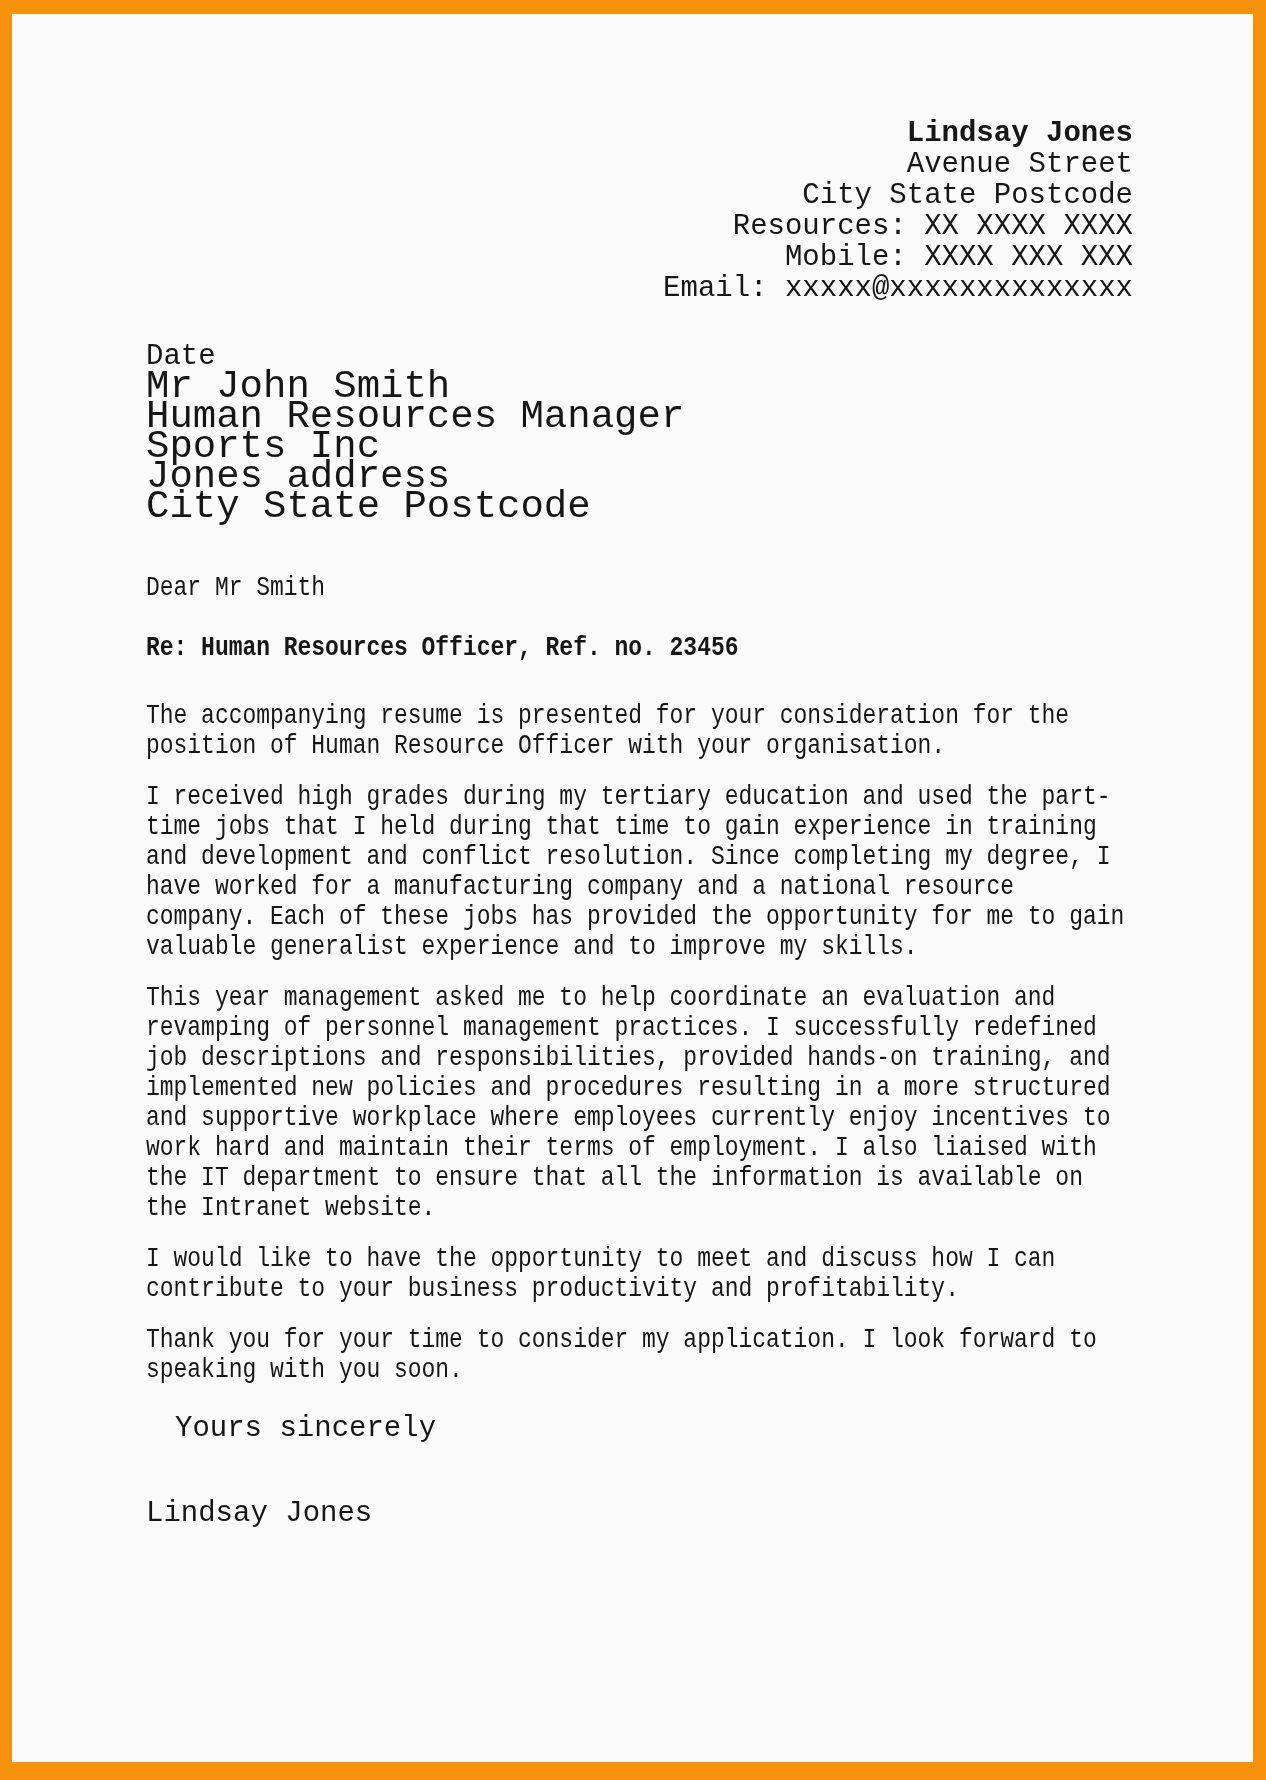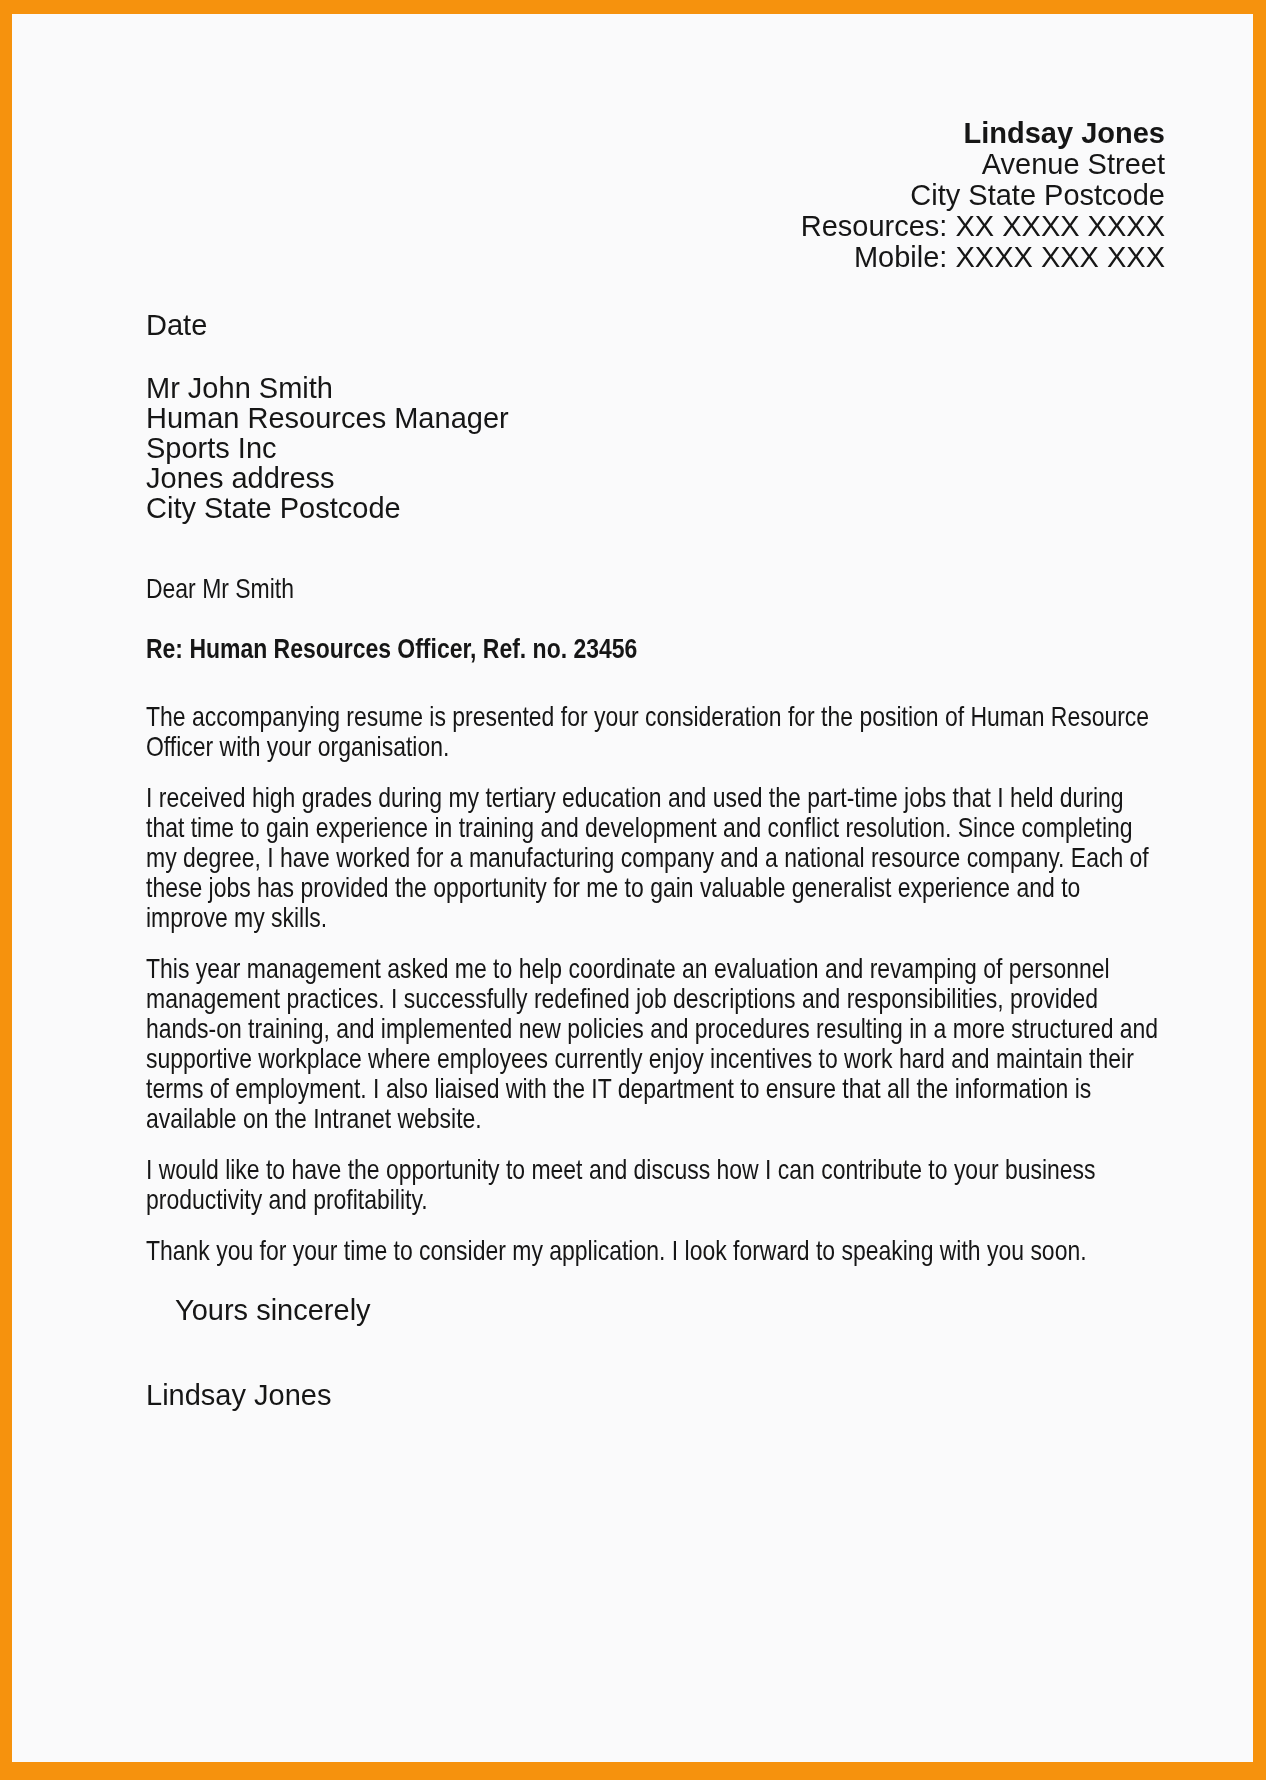--- a/index.html
+++ b/index.html
@@ -21,36 +21,36 @@
     height: 1780px;
     border-style: solid;
     border-color: #F6920D;
     border-width: 14px 13px 18px 12px;
     background: #FAFAFB;
     overflow: hidden;
   }
   .page {
     box-sizing: border-box;
     height: 100%;
-    padding: 104px 88px 0 134px;
+    padding: 104px 120px 0 134px;
+    font-family: Liberation Mono, monospace;
   }
   .sender {
     text-align: right;
     font-size: 29px;
     line-height: 31px;
   }
   .sender .name { font-weight: bold; }
   .date-line {
     margin-top: 37px;
     font-size: 29px;
     line-height: 31px;
   }
   .recipient {
-    margin-top: 32px;
-    font-size: 29px;
+    font-size: 39px;
     line-height: 30px;
   }
   .salutation {
     margin-top: 51px;
     font-size: 28px;
     line-height: 30px;
   }
   .subject {
     margin-top: 30px;
     font-size: 28px;
@@ -86,20 +86,21 @@
 
 <div class="frame">
   <div class="page">
 
     <div class="sender">
       <div class="name">Lindsay Jones</div>
       <div>Avenue Street</div>
       <div>City State Postcode</div>
       <div>Resources: XX XXXX XXXX</div>
       <div>Mobile: XXXX XXX XXX</div>
+      <div>Email: xxxxx@xxxxxxxxxxxxxx</div>
     </div>
 
     <div class="date-line">Date</div>
 
     <div class="recipient">
       <div>Mr John Smith</div>
       <div>Human Resources Manager</div>
       <div>Sports Inc</div>
       <div>Jones address</div>
       <div>City State Postcode</div>

